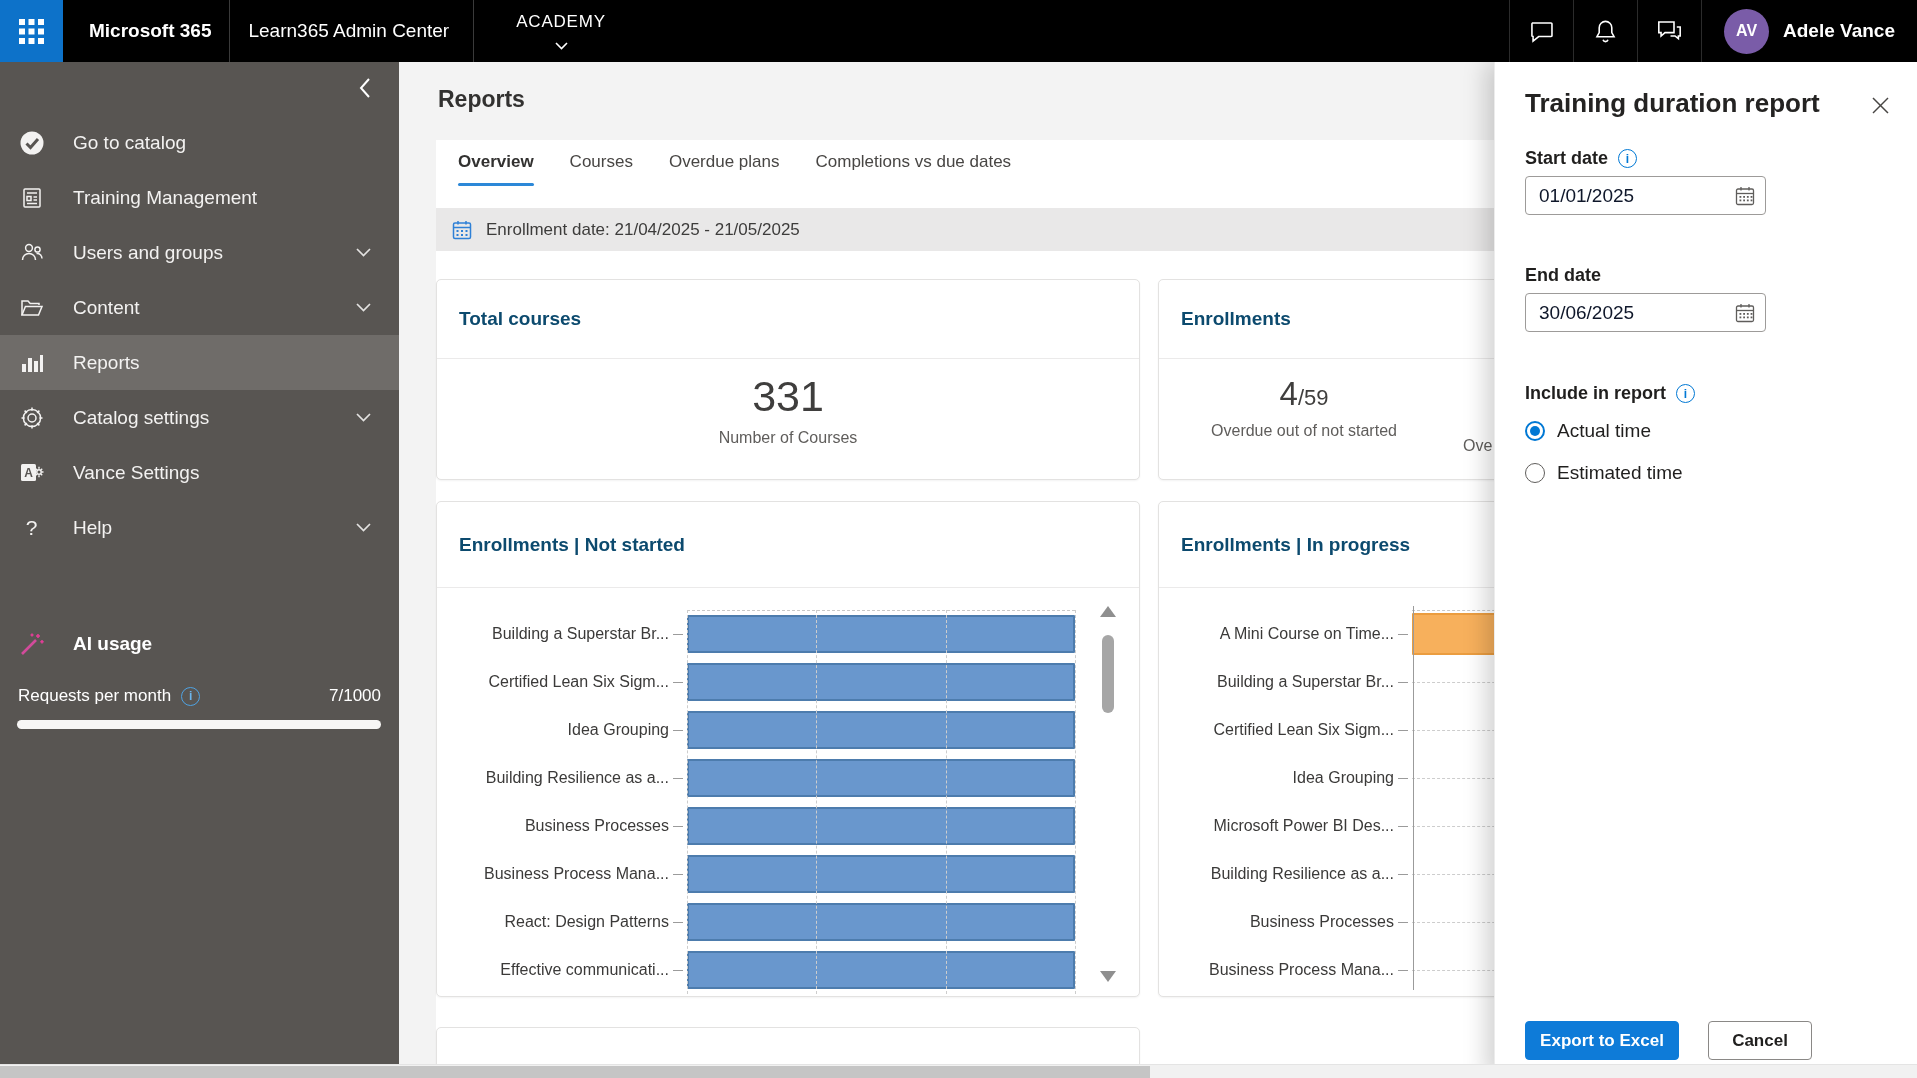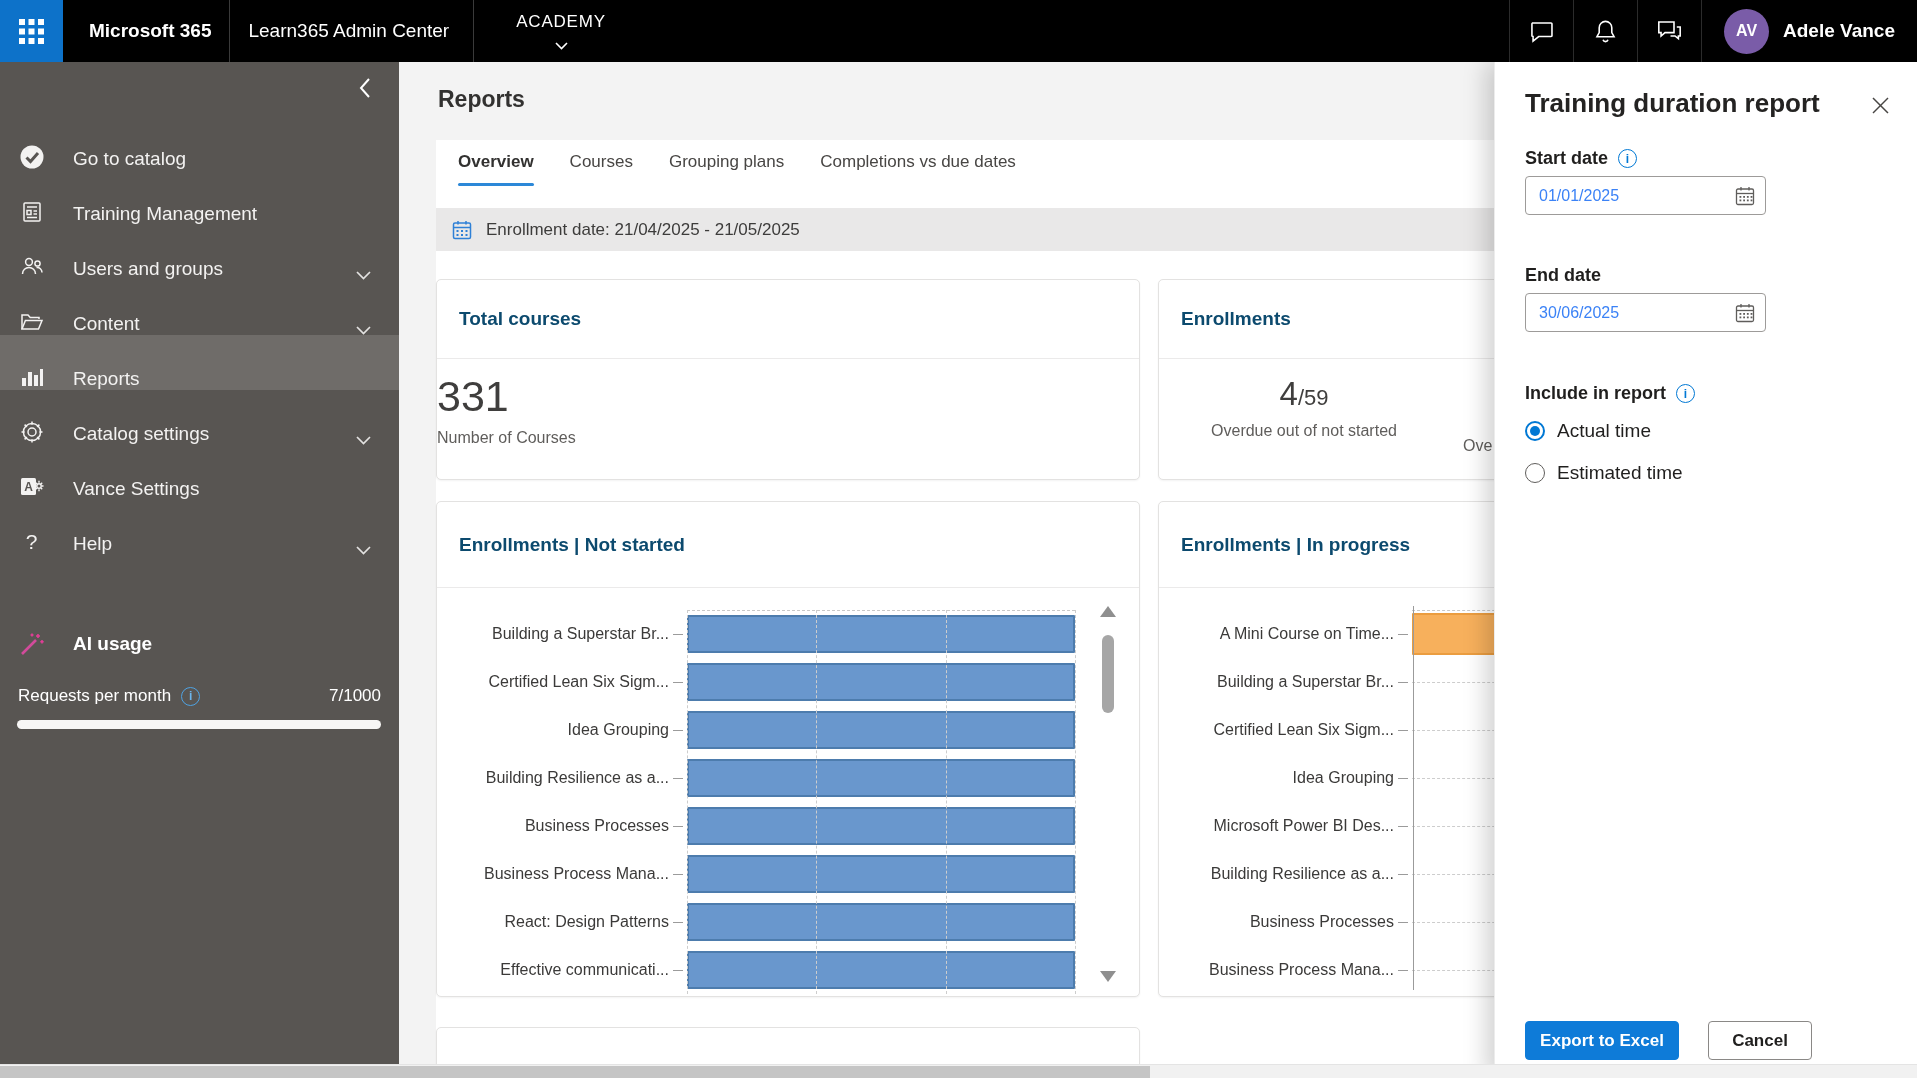--- a/index.html
+++ b/index.html
@@ -15,21 +15,21 @@
   .tb-tenant{display:flex;align-items:center;gap:10px;color:#fff;font-size:17px;letter-spacing:.8px;margin-left:24px;cursor:pointer;flex-direction:column;}
   .tb-right{margin-left:auto;display:flex;align-items:center;height:62px;}
   .tb-icon{width:64px;height:62px;display:flex;align-items:center;justify-content:center;cursor:pointer;border-left:1px solid #2b2b2b;}
   .tb-user{display:flex;align-items:center;gap:14px;padding:0 22px;border-left:1px solid #2b2b2b;height:62px;cursor:pointer;}
   .avatar{width:45px;height:45px;border-radius:50%;background:#7a5ca8;color:#fff;font-size:16px;font-weight:700;display:flex;align-items:center;justify-content:center;}
 
   
   .sidebar{position:absolute;left:0;top:62px;width:399px;height:1016px;background:#585552;z-index:5;}
   .collapse-btn{position:absolute;right:20px;top:12px;width:28px;height:28px;display:flex;align-items:center;justify-content:center;cursor:pointer;}
   .nav{position:absolute;left:0;top:53px;width:100%;}
-  .nav-item{height:55px;display:flex;align-items:flex-end;padding:0 20px 0 18px;color:#f3f2f1;font-size:19px;cursor:pointer;}
+  .nav-item{height:55px;display:flex;align-items:center;padding:0 20px 0 18px;color:#f3f2f1;font-size:19px;cursor:pointer;}
   .nav-item.selected{background:#6f6c69;}
   .nav-ico{width:27px;height:27px;flex:0 0 auto;display:flex;align-items:center;justify-content:center;margin-right:28px;}
   .nav-label{flex:1 1 auto;white-space:nowrap;}
   .nav-chev{flex:0 0 auto;margin-right:8px;opacity:.9;}
   .ai-row{position:absolute;left:0;top:560px;width:100%;height:44px;display:flex;align-items:center;padding:0 18px;color:#fff;font-size:19px;font-weight:700;}
   .ai-ico{width:27px;height:27px;margin-right:28px;display:flex;align-items:center;justify-content:center;}
   .req-row{position:absolute;left:18px;right:18px;top:624px;display:flex;align-items:center;color:#fff;font-size:17px;}
   .req-label{display:flex;align-items:center;gap:10px;}
   .req-count{margin-left:auto;}
   .progress{position:absolute;left:17px;right:18px;top:658px;height:9px;background:#f7f6f5;border-radius:5px;}
@@ -44,21 +44,21 @@
   .tab.active::after{content:"";position:absolute;left:0;right:0;bottom:0;height:3px;background:#2c88d8;border-radius:2px;}
   .filterbar{position:absolute;left:436px;top:208px;width:1481px;height:43px;background:#e9e8e8;display:flex;align-items:center;padding-left:15px;gap:13px;z-index:2;}
   .filterbar span{font-size:17px;color:#3d3c3b;}
 
   .card{position:absolute;background:#fff;border:1px solid #e3e2e1;border-radius:5px;box-shadow:0 1px 2px rgba(0,0,0,.05);z-index:2;}
   .card-h{display:flex;align-items:center;padding:0 22px;border-bottom:1px solid #ebeaea;font-size:19px;font-weight:600;color:#0c4a6e;}
   #card-total{left:436px;top:279px;width:704px;height:201px;}
   #card-enroll{left:1158px;top:279px;width:742px;height:201px;}
   #card-total .card-h,#card-enroll .card-h{height:79px;}
   .stat-body{position:absolute;left:0;top:79px;right:0;bottom:0;}
-  .stat-center{position:absolute;left:0;width:100%;top:14px;text-align:left;}
+  .stat-center{position:absolute;left:0;width:100%;top:14px;text-align:center;}
   .big-num{font-size:43px;color:#3f3e3d;line-height:1.1;}
   .stat-label{margin-top:9px;font-size:16px;color:#5f5d5b;}
   #card-enroll .stat-col{position:absolute;left:40px;width:210px;top:16px;text-align:center;}
   .big-num2{font-size:33px;color:#3f3e3d;}
   .big-den{font-size:22px;color:#3f3e3d;}
   .stat-frag{position:absolute;left:304px;top:78px;font-size:16px;color:#5f5d5b;white-space:nowrap;}
 
   #card-ns{left:436px;top:501px;width:704px;height:496px;}
   #card-ip{left:1158px;top:501px;width:742px;height:496px;}
   #card-ns .card-h,#card-ip .card-h{height:86px;}
@@ -87,21 +87,21 @@
   .vs-up{position:absolute;top:4px;left:3px;width:0;height:0;border-left:8px solid transparent;border-right:8px solid transparent;border-bottom:11px solid #8f8f8f;cursor:pointer;}
   .vs-down{position:absolute;bottom:4px;left:3px;width:0;height:0;border-left:8px solid transparent;border-right:8px solid transparent;border-top:11px solid #8f8f8f;cursor:pointer;}
   .vs-thumb{position:absolute;left:5px;top:33px;width:12px;height:78px;border-radius:6px;background:#a6a6a6;cursor:pointer;}
 
   
   .panel{position:absolute;left:1494px;top:62px;width:423px;height:1016px;background:#fff;z-index:30;box-shadow:-8px 0 22px rgba(0,0,0,.18);border-left:1px solid #ececec;}
   .panel-title{position:absolute;left:30px;top:26px;font-size:26px;font-weight:600;color:#242322;}
   .panel-close{position:absolute;right:22px;top:28px;width:30px;height:30px;display:flex;align-items:center;justify-content:center;cursor:pointer;}
   .fld-label{position:absolute;left:30px;display:flex;align-items:center;gap:10px;font-size:18px;font-weight:700;color:#201f1e;}
   .fld-input{position:absolute;left:30px;width:241px;height:39px;border:1px solid #9d9b99;border-radius:4px;background:#fff;display:flex;align-items:center;}
-  .fld-input input{border:none;outline:none;flex:1 1 auto;font-size:16px;color:#3b82f6;padding:0 0 0 13px;background:transparent;width:100px;}
+  .fld-input input{border:none;outline:none;flex:1 1 auto;font-size:19px;color:#0f172a;padding:0 0 0 13px;background:transparent;width:100px;}
   .cal-btn{flex:0 0 auto;width:40px;display:flex;align-items:center;justify-content:center;cursor:pointer;}
   .info{display:inline-flex;width:19px;height:19px;border:1.5px solid #0078d4;border-radius:50%;color:#0078d4;font-size:12px;font-weight:700;align-items:center;justify-content:center;cursor:pointer;font-style:normal;}
   .radio-row{position:absolute;left:30px;display:flex;align-items:center;gap:12px;cursor:pointer;}
   .radio{width:20px;height:20px;border-radius:50%;border:1.5px solid #605e5c;background:#fff;display:flex;align-items:center;justify-content:center;}
   .radio.selected{border:2px solid #0078d4;}
   .radio.selected::after{content:"";width:10px;height:10px;border-radius:50%;background:#0078d4;}
   .radio-label{font-size:19px;color:#201f1e;}
   .btn{position:absolute;height:39px;border-radius:4px;font-size:17px;font-weight:700;display:flex;align-items:center;justify-content:center;cursor:pointer;}
   .btn-primary{left:30px;top:959px;width:154px;background:#0e7bd8;color:#fff;border:1px solid #0e7bd8;}
   .btn-secondary{left:213px;top:959px;width:104px;background:#fff;color:#201f1e;border:1px solid #8a8886;}
@@ -312,21 +312,21 @@
     </div>
     <div class="progress"></div>
   </div>
 
   <div class="page-title">Reports</div>
   <div class="main-panel"></div>
 
   <div class="tabs">
     <div class="tab active">Overview</div>
     <div class="tab">Courses</div>
-    <div class="tab">Grouping plans</div>
+    <div class="tab">Overdue plans</div>
     <div class="tab">Completions vs due dates</div>
   </div>
 
   <div class="filterbar">
     <svg width="22" height="22" viewBox="0 0 22 22" fill="none" stroke="#2f80d6" stroke-width="1.5">
       <rect x="2.5" y="4" width="17" height="15.5" rx="1.5"></rect>
       <line x1="2.5" y1="8.5" x2="19.5" y2="8.5"></line>
       <line x1="7" y1="2" x2="7" y2="5.5"></line>
         <line x1="15" y1="2" x2="15" y2="5.5"></line>
       <g fill="#2f80d6" stroke="none">

